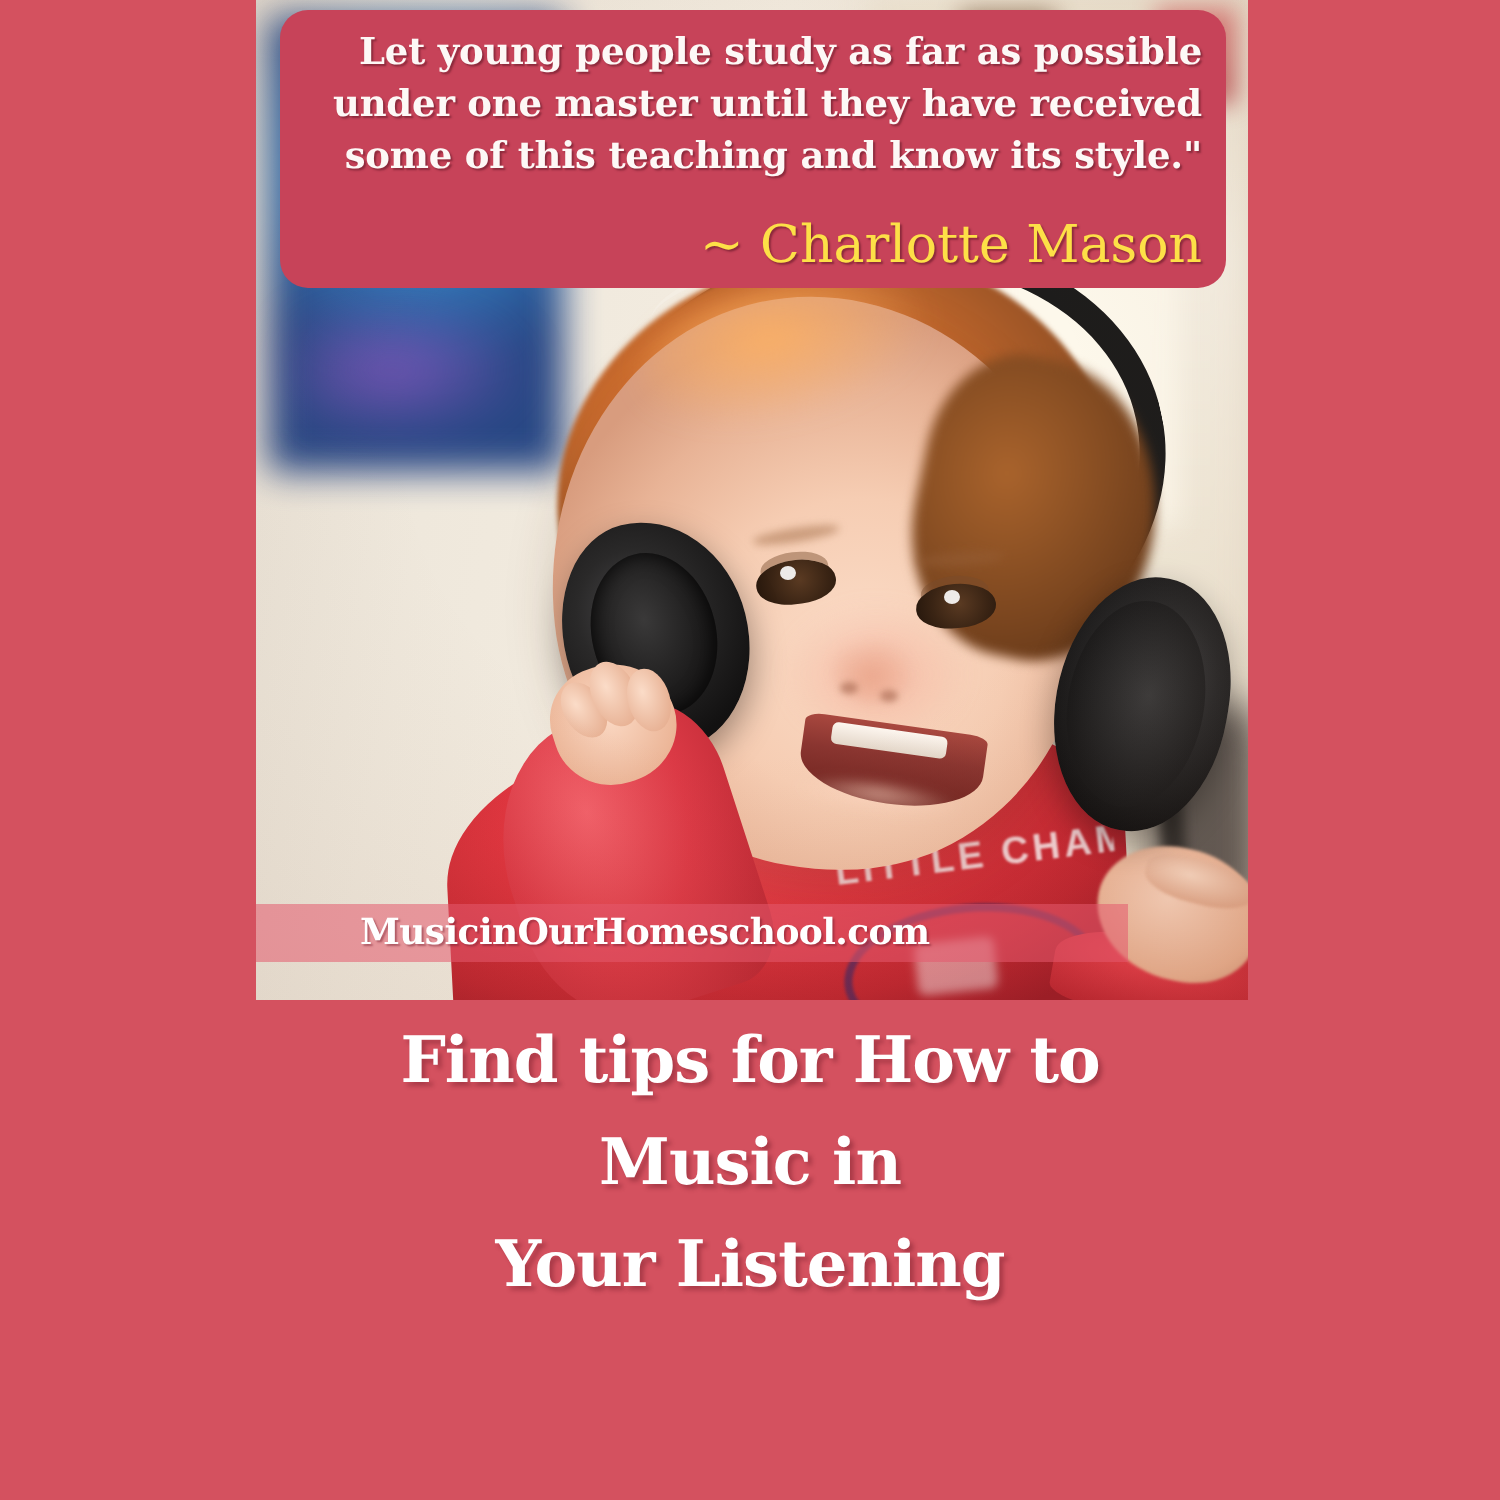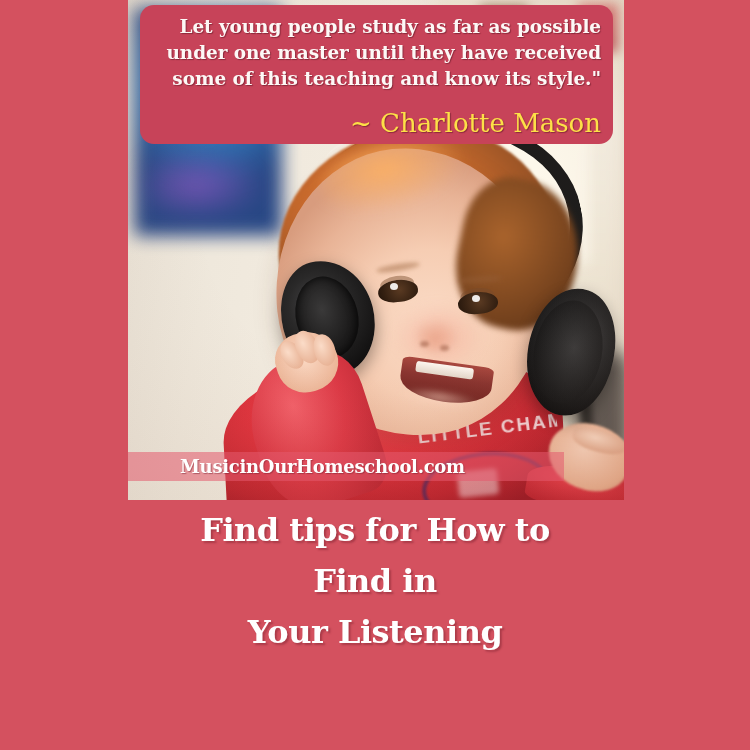--- a/index.html
+++ b/index.html
@@ -637,17 +637,17 @@
 
   <div class="quote-box">
     <p class="quote-text">Let young people study as far as possible
 under one master until they have received
 some of this teaching and know its style."</p>
     <p class="quote-attr">~ Charlotte Mason</p>
   </div>
 
   <div class="headline">
     <div class="headline-line">Find tips for How to</div>
-    <div class="headline-line">Find in</div>
+    <div class="headline-line">Music in</div>
     <div class="headline-line">Your Listening</div>
   </div>
 
 </div>
 
 </body></html>

